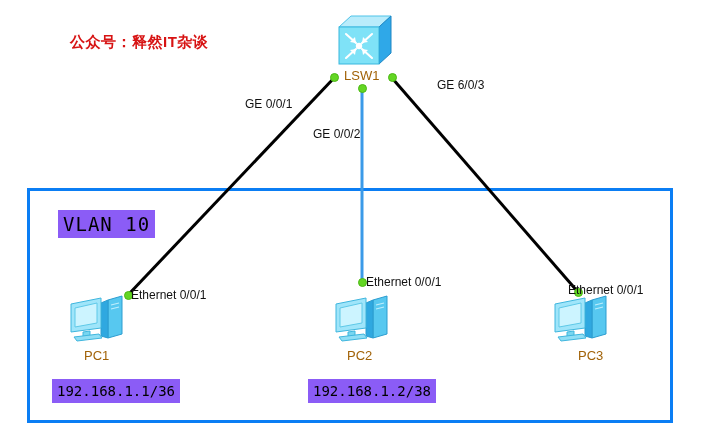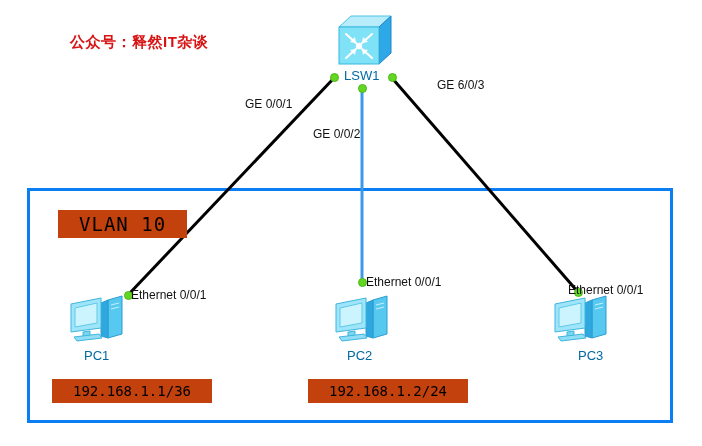--- a/index.html
+++ b/index.html
@@ -30,39 +30,39 @@
     position:absolute;
     left:27px;top:188px;
     width:646px;height:235px;
     border:3px solid #0b7ef4;
     box-sizing:border-box;
     background:transparent;
   }
 
   .hl{
     position:absolute;
-    background:#c2410c;
+    background:#8b5cf6;
     color:#000000;
     font-family:"DejaVu Sans Mono", monospace;
     font-size:15px;
     line-height:20px;
-    padding:2px 21px;
+    padding:2px 5px;
     white-space:nowrap;
   }
   .vlan-label{
     left:58px;top:210px;
     font-size:19px;
     line-height:24px;
     letter-spacing:1px;
   }
   .ip-label{font-size:14px;letter-spacing:0px;}
 
   
   .dev-name{
-    color:#0369a1;
+    color:#a16207;
     font-size:13px;
     font-family:"Liberation Sans", sans-serif;
   }
   .iface{
     color:#111111;
     font-size:12px;
     font-family:"Liberation Sans", sans-serif;
   }
 
   .node{position:absolute;}
@@ -153,21 +153,21 @@
       </g>
       <polygon points="3,12 33,6 33,36 3,40" fill="#9fe5fa" stroke="#3fb6de" stroke-width="1"></polygon>
       <polygon points="7,16 29,11 29,31 7,35" fill="#ccf4ff" stroke="#5fc9e8" stroke-width="1"></polygon>
       <polygon points="15,40 22,39 22,45 15,46" fill="#78d6f0" stroke="#3fb6de" stroke-width="1"></polygon>
       <polygon points="6,45 31,42 34,46 9,49" fill="#8fdef5" stroke="#3fb6de" stroke-width="1"></polygon>
     </svg>
   </div>
   <span class="dot" style="left:358px;top:278px;"></span>
   <div class="lbl iface" style="left:366px;top:275px;">Ethernet 0/0/1</div>
   <div class="lbl dev-name" style="left:347px;top:348px;">PC2</div>
-  <div class="hl ip-label" style="left:308px;top:379px;">192.168.1.2/24</div>
+  <div class="hl ip-label" style="left:308px;top:379px;">192.168.1.2/38</div>
 
   <div class="node" style="left:552px;top:292px;width:62px;height:52px;">
     <svg width="62" height="52" viewBox="0 0 62 52">
       <polygon points="40,8 54,4 54,42 40,46" fill="#57c8f0" stroke="#2c9dd0" stroke-width="1"></polygon>
       <polygon points="33,11 40,8 40,46 33,44" fill="#2fa8e0" stroke="#2c9dd0" stroke-width="1"></polygon>
       <g stroke="#bfeefc" stroke-width="1.2">
         <line x1="43" y1="13" x2="51" y2="11"></line>
         <line x1="43" y1="17" x2="51" y2="15"></line>
       </g>
       <polygon points="3,12 33,6 33,36 3,40" fill="#9fe5fa" stroke="#3fb6de" stroke-width="1"></polygon>

